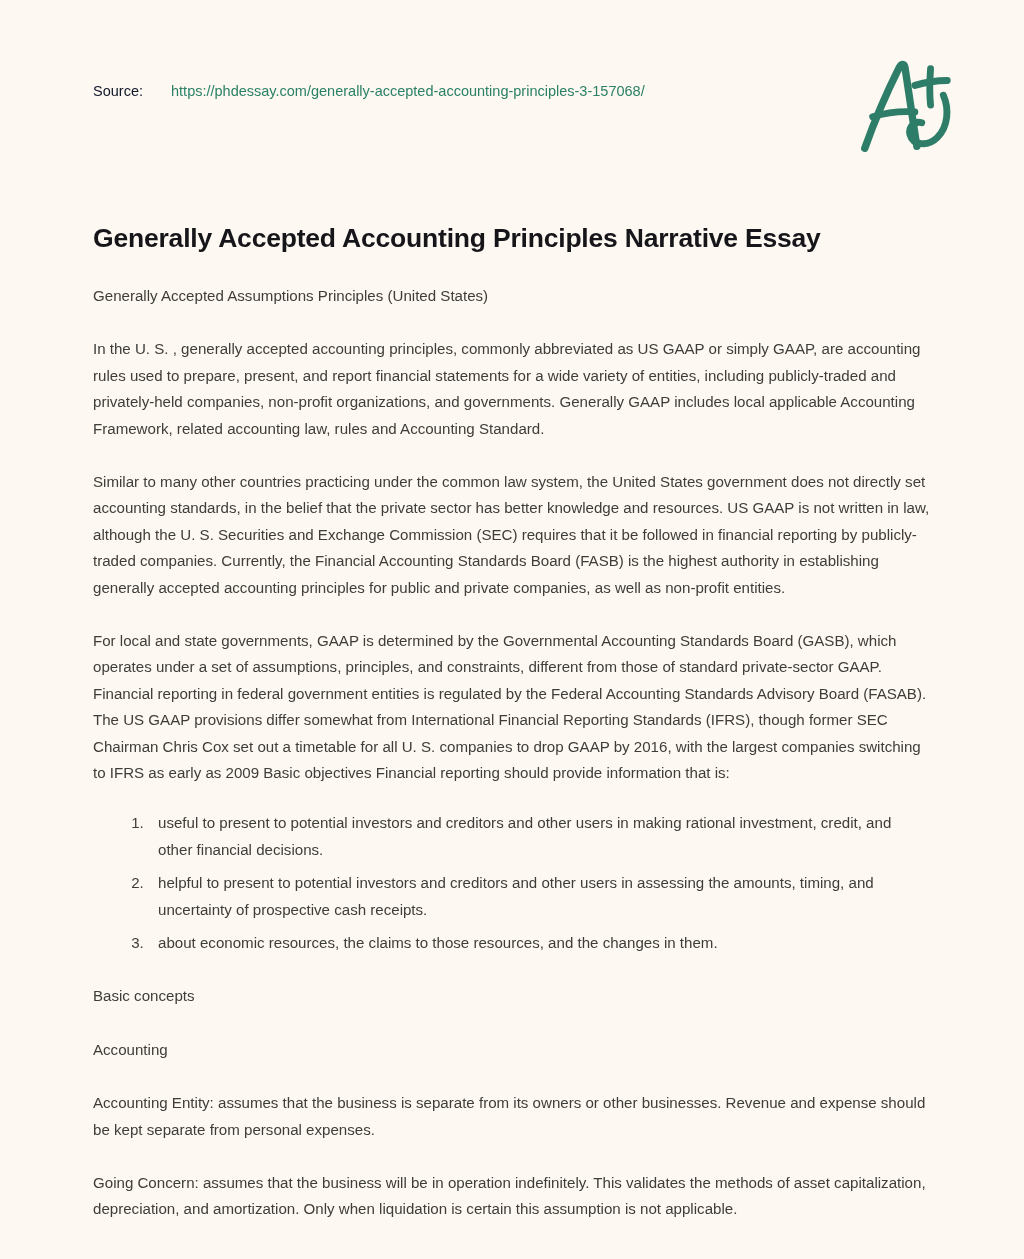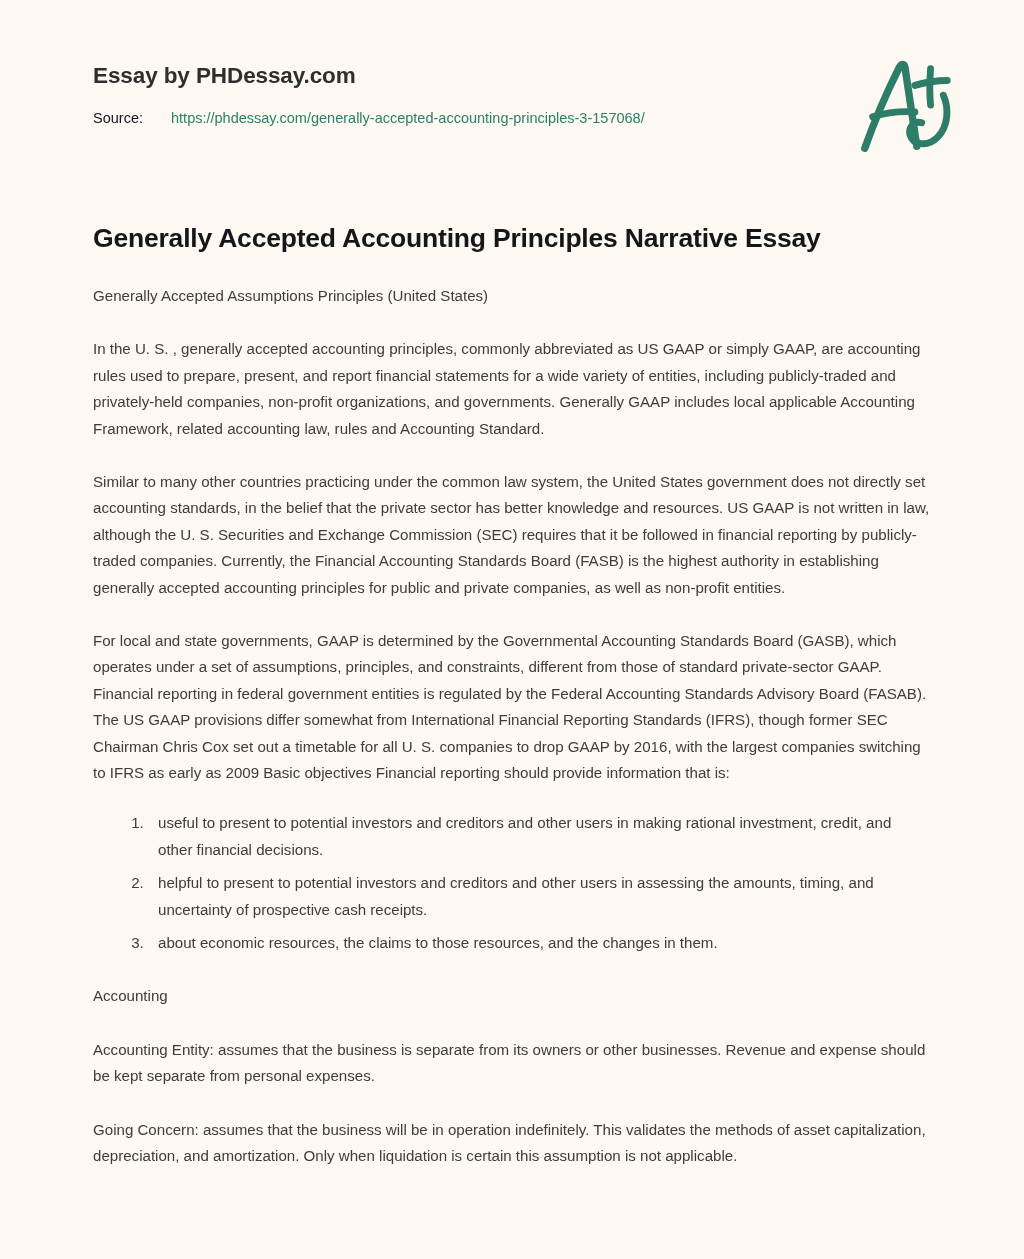--- a/index.html
+++ b/index.html
@@ -102,21 +102,20 @@
   ol.numbered li::marker {
     color: #3e3d3a;
   }
 </style>
 </head>
 <body>
 
 <div class="page">
 
   <header class="masthead">
-    <div class="brand-line">Essay by PHDessay.com</div>
 
     <div class="source-line">
       <span class="source-label">Source:</span>
       <a class="source-url" href="#">https://phdessay.com/generally-accepted-accounting-principles-3-157068/</a>
     </div>
 
     <div class="logo">
       <svg viewBox="0 0 120 110" xmlns="http://www.w3.org/2000/svg" aria-hidden="true">
         <g fill="none" stroke="#2e7d68" stroke-linecap="round" stroke-linejoin="round">
           <path d="M17 98 C 27 70, 40 40, 52 16 C 54 12, 57 11, 58 16 C 62 42, 66 70, 70 96" stroke-width="7.5"></path>
@@ -137,18 +136,19 @@
     <p class="para">In the U. S. , generally accepted accounting principles, commonly abbreviated as US GAAP or simply GAAP, are accounting rules used to prepare, present, and report financial statements for a wide variety of entities, including publicly-traded and privately-held companies, non-profit organizations, and governments. Generally GAAP includes local applicable Accounting Framework, related accounting law, rules and Accounting Standard.</p>
     <p class="para">Similar to many other countries practicing under the common law system, the United States government does not directly set accounting standards, in the belief that the private sector has better knowledge and resources. US GAAP is not written in law, although the U. S. Securities and Exchange Commission (SEC) requires that it be followed in financial reporting by publicly-traded companies. Currently, the Financial Accounting Standards Board (FASB) is the highest authority in establishing generally accepted accounting principles for public and private companies, as well as non-profit entities.</p>
     <p class="para">For local and state governments, GAAP is determined by the Governmental Accounting Standards Board (GASB), which operates under a set of assumptions, principles, and constraints, different from those of standard private-sector GAAP. Financial reporting in federal government entities is regulated by the Federal Accounting Standards Advisory Board (FASAB). The US GAAP provisions differ somewhat from International Financial Reporting Standards (IFRS), though former SEC Chairman Chris Cox set out a timetable for all U. S. companies to drop GAAP by 2016, with the largest companies switching to IFRS as early as 2009 Basic objectives Financial reporting should provide information that is:</p>
 
     <ol class="numbered">
       <li>useful to present to potential investors and creditors and other users in making rational investment, credit, and other financial decisions.</li>
       <li>helpful to present to potential investors and creditors and other users in assessing the amounts, timing, and uncertainty of prospective cash receipts.</li>
       <li>about economic resources, the claims to those resources, and the changes in them.</li>
     </ol>
 
+    <p class="para">Basic concepts</p>
     <p class="para">Accounting</p>
     <p class="para">Accounting Entity: assumes that the business is separate from its owners or other businesses. Revenue and expense should be kept separate from personal expenses.</p>
     <p class="para">Going Concern: assumes that the business will be in operation indefinitely. This validates the methods of asset capitalization, depreciation, and amortization. Only when liquidation is certain this assumption is not applicable.</p>
 
   </main>
 </div>
 
 </body></html>

